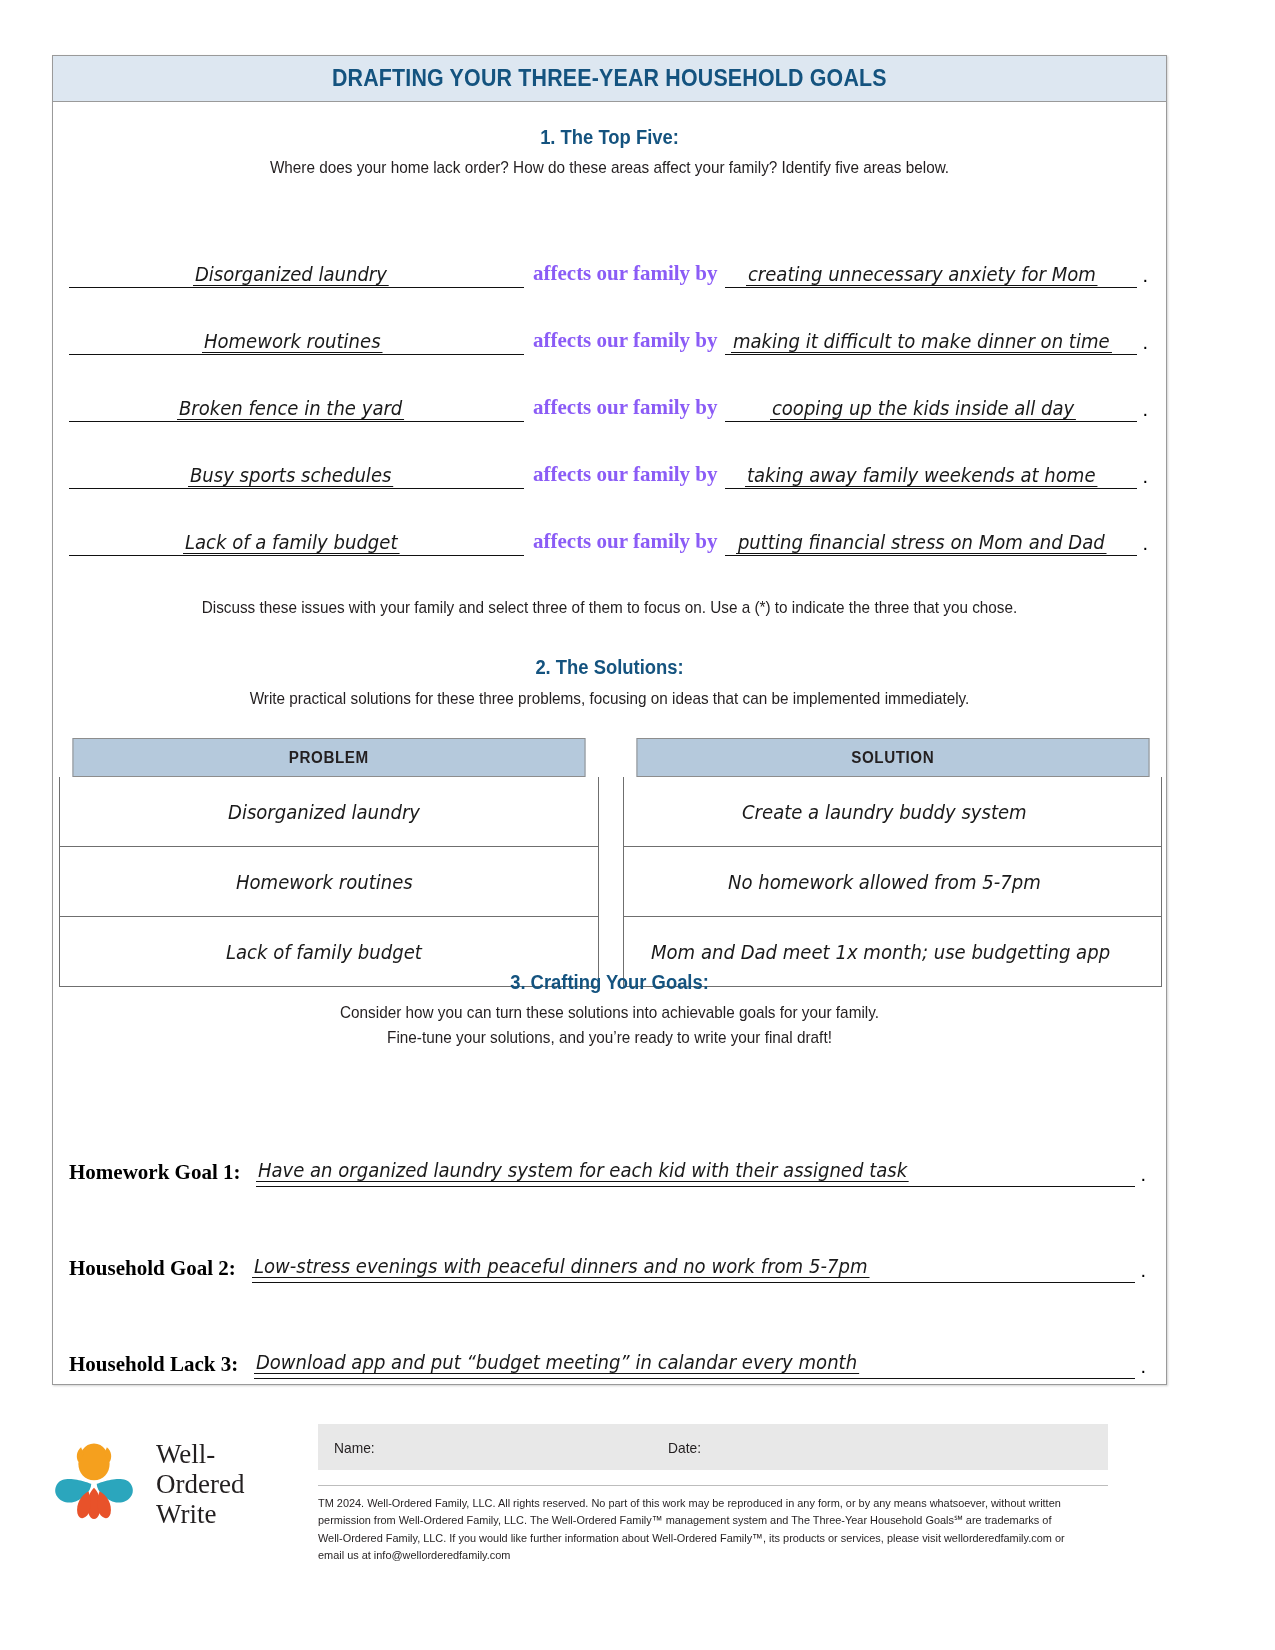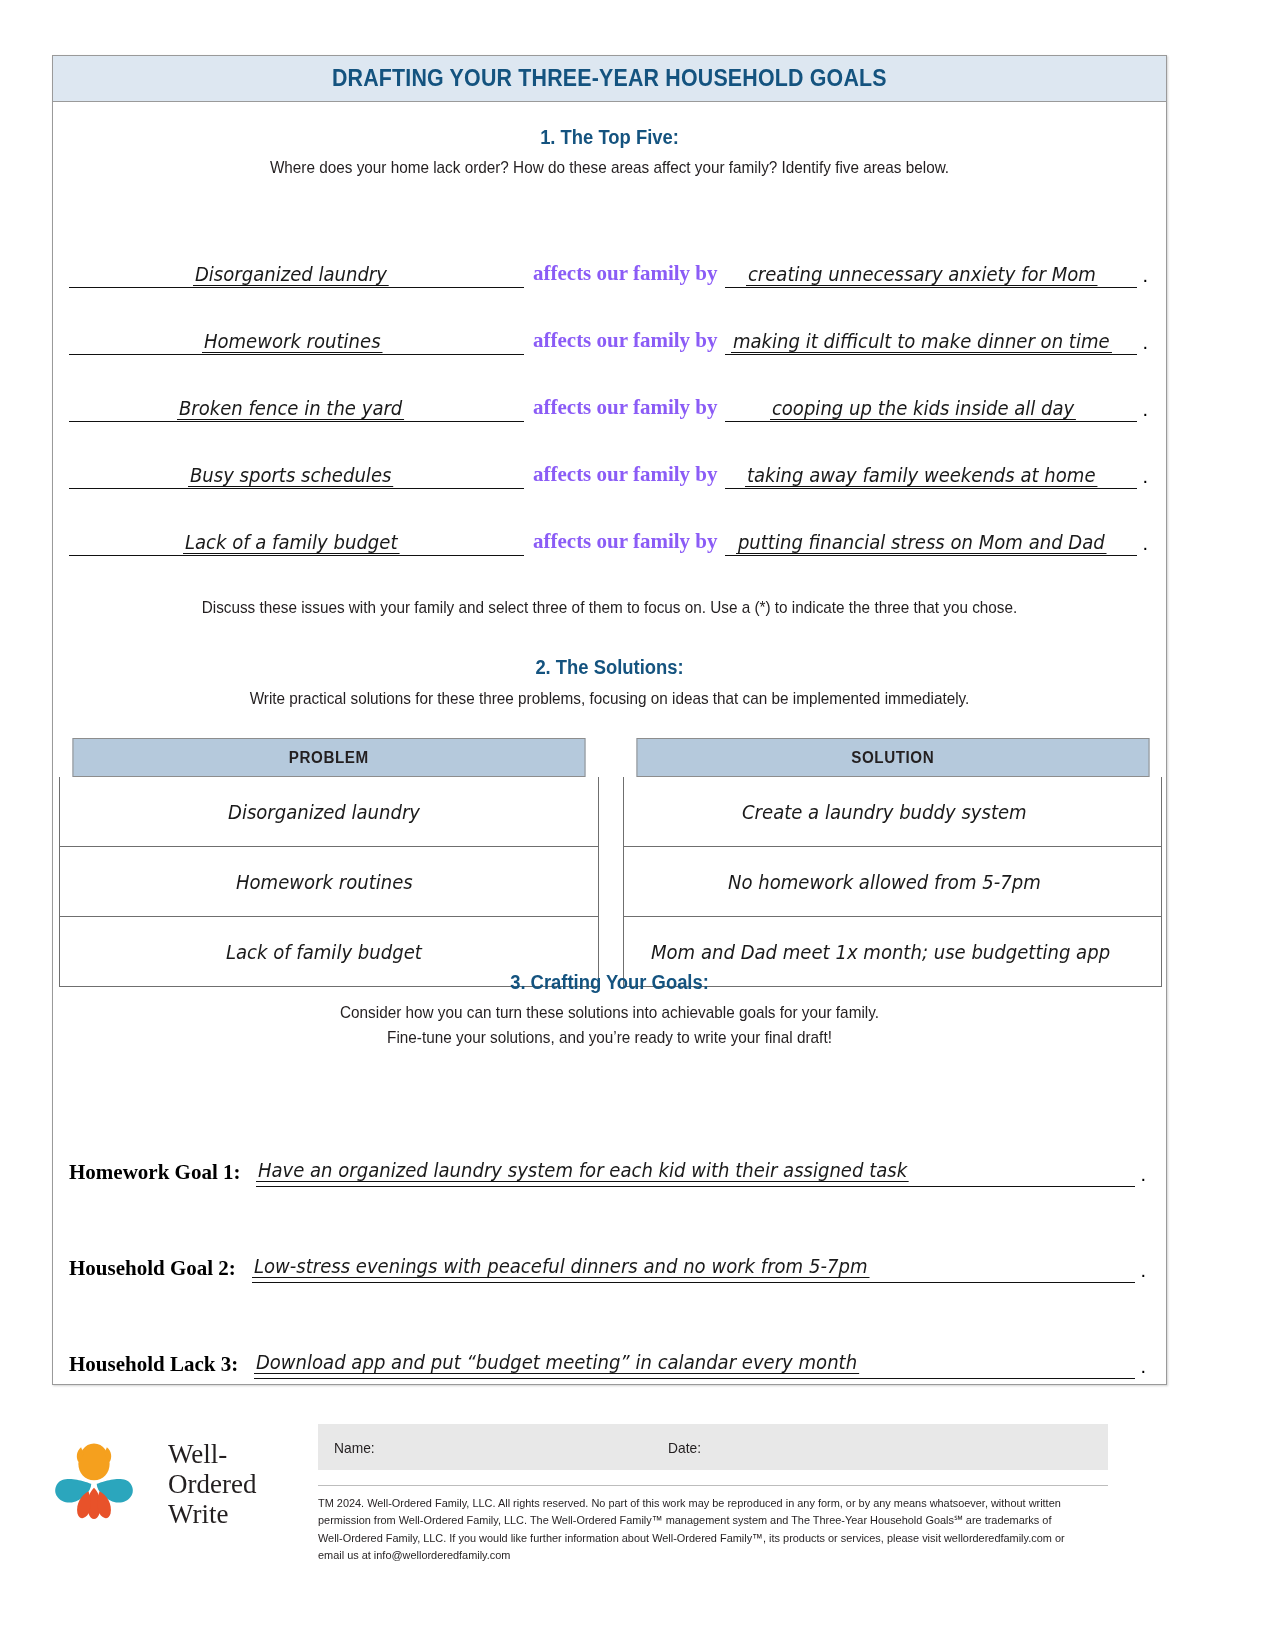--- a/index.html
+++ b/index.html
@@ -215,21 +215,21 @@
     height: 170px;
   }
   .logo-wrap {
     position: absolute;
     left: 48px;
     top: 28px;
     width: 255px;
     height: 112px;
     display: flex;
     align-items: center;
-    gap: 28px;
+    gap: 16px;
   }
   .logo-mark { width: 92px; height: 92px; flex: none; }
   .logo-text {
     font-family: "Liberation Serif", serif;
     font-size: 27px;
     line-height: 1.12;
     color: #231f20;
   }
 
   .name-date {

